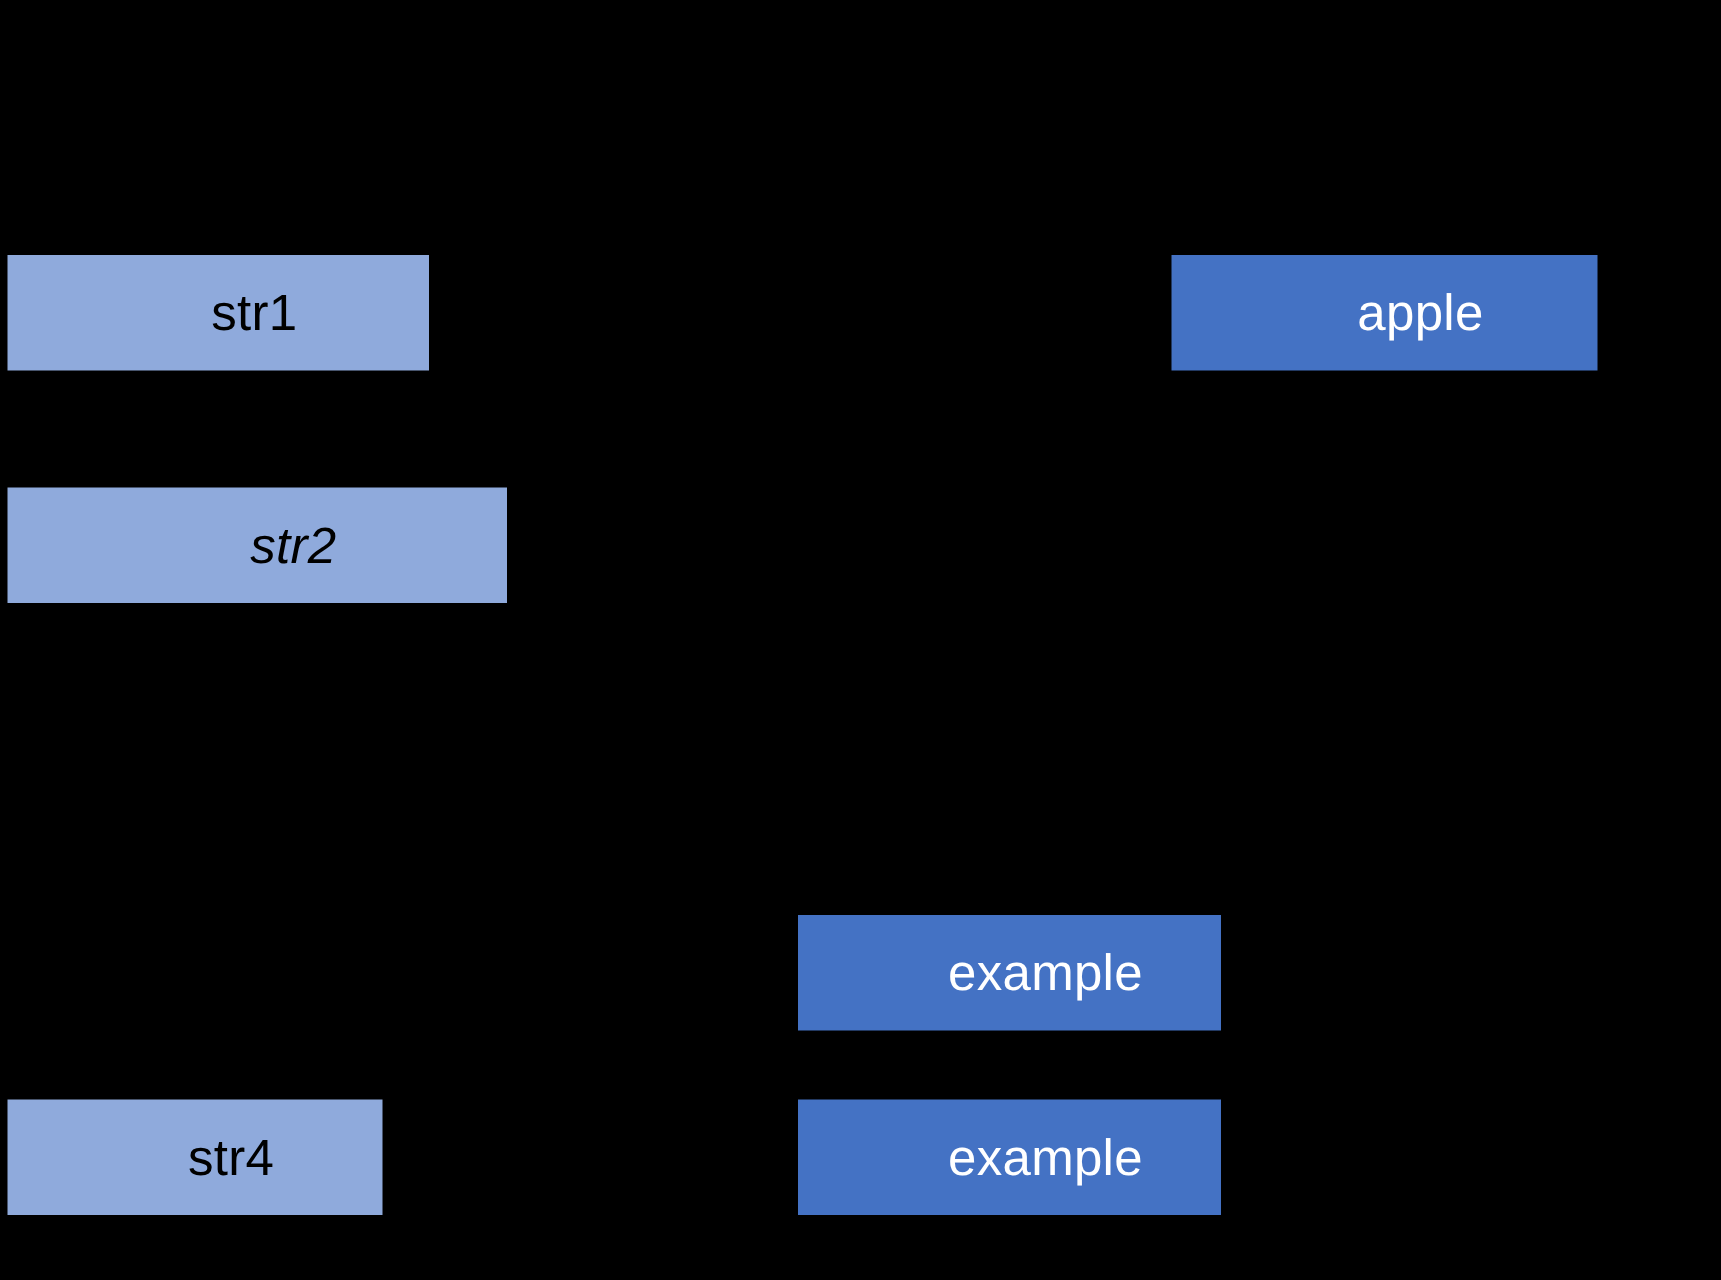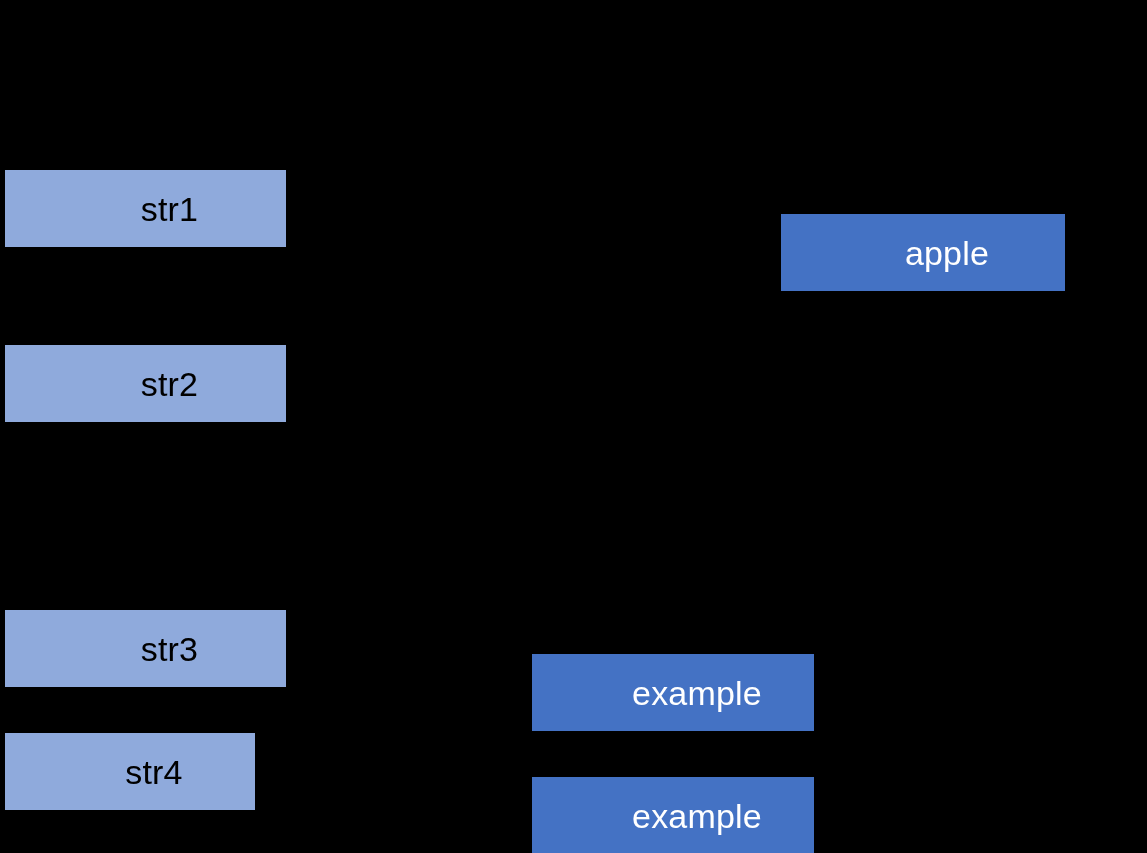--- a/index.html
+++ b/index.html
@@ -31,39 +31,35 @@
     user-select: none;
     padding-left: 48px;
   }
   .box.key {
     background: #8FAADC;
     color: #000000;
   }
   .box.value {
     background: #4472C4;
     color: #FFFFFF;
-    margin-top: 44px;
   }
 </style>
 </head>
 <body>
 
 <div id="canvas">
 
   <div class="box key" style="left:5px; top:170px; width:281px; height:77px;">
     <span>str1</span>
   </div>
 
-  <div class="box key" style="left:5px; top:345px; width:281px; height:77px;">
+  <div class="box key" style="left:5px; top:325px; width:333px; height:77px;font-style:italic;">
     <span>str2</span>
   </div>
 
-  <div class="box key" style="left:5px; top:610px; width:281px; height:77px;">
-    <span>str3</span>
-  </div>
 
   <div class="box key" style="left:5px; top:733px; width:250px; height:77px;">
     <span>str4</span>
   </div>
 
   <div class="box value" style="left:781px; top:170px; width:284px; height:77px;">
     <span>apple</span>
   </div>
 
   <div class="box value" style="left:532px; top:610px; width:282px; height:77px;">

